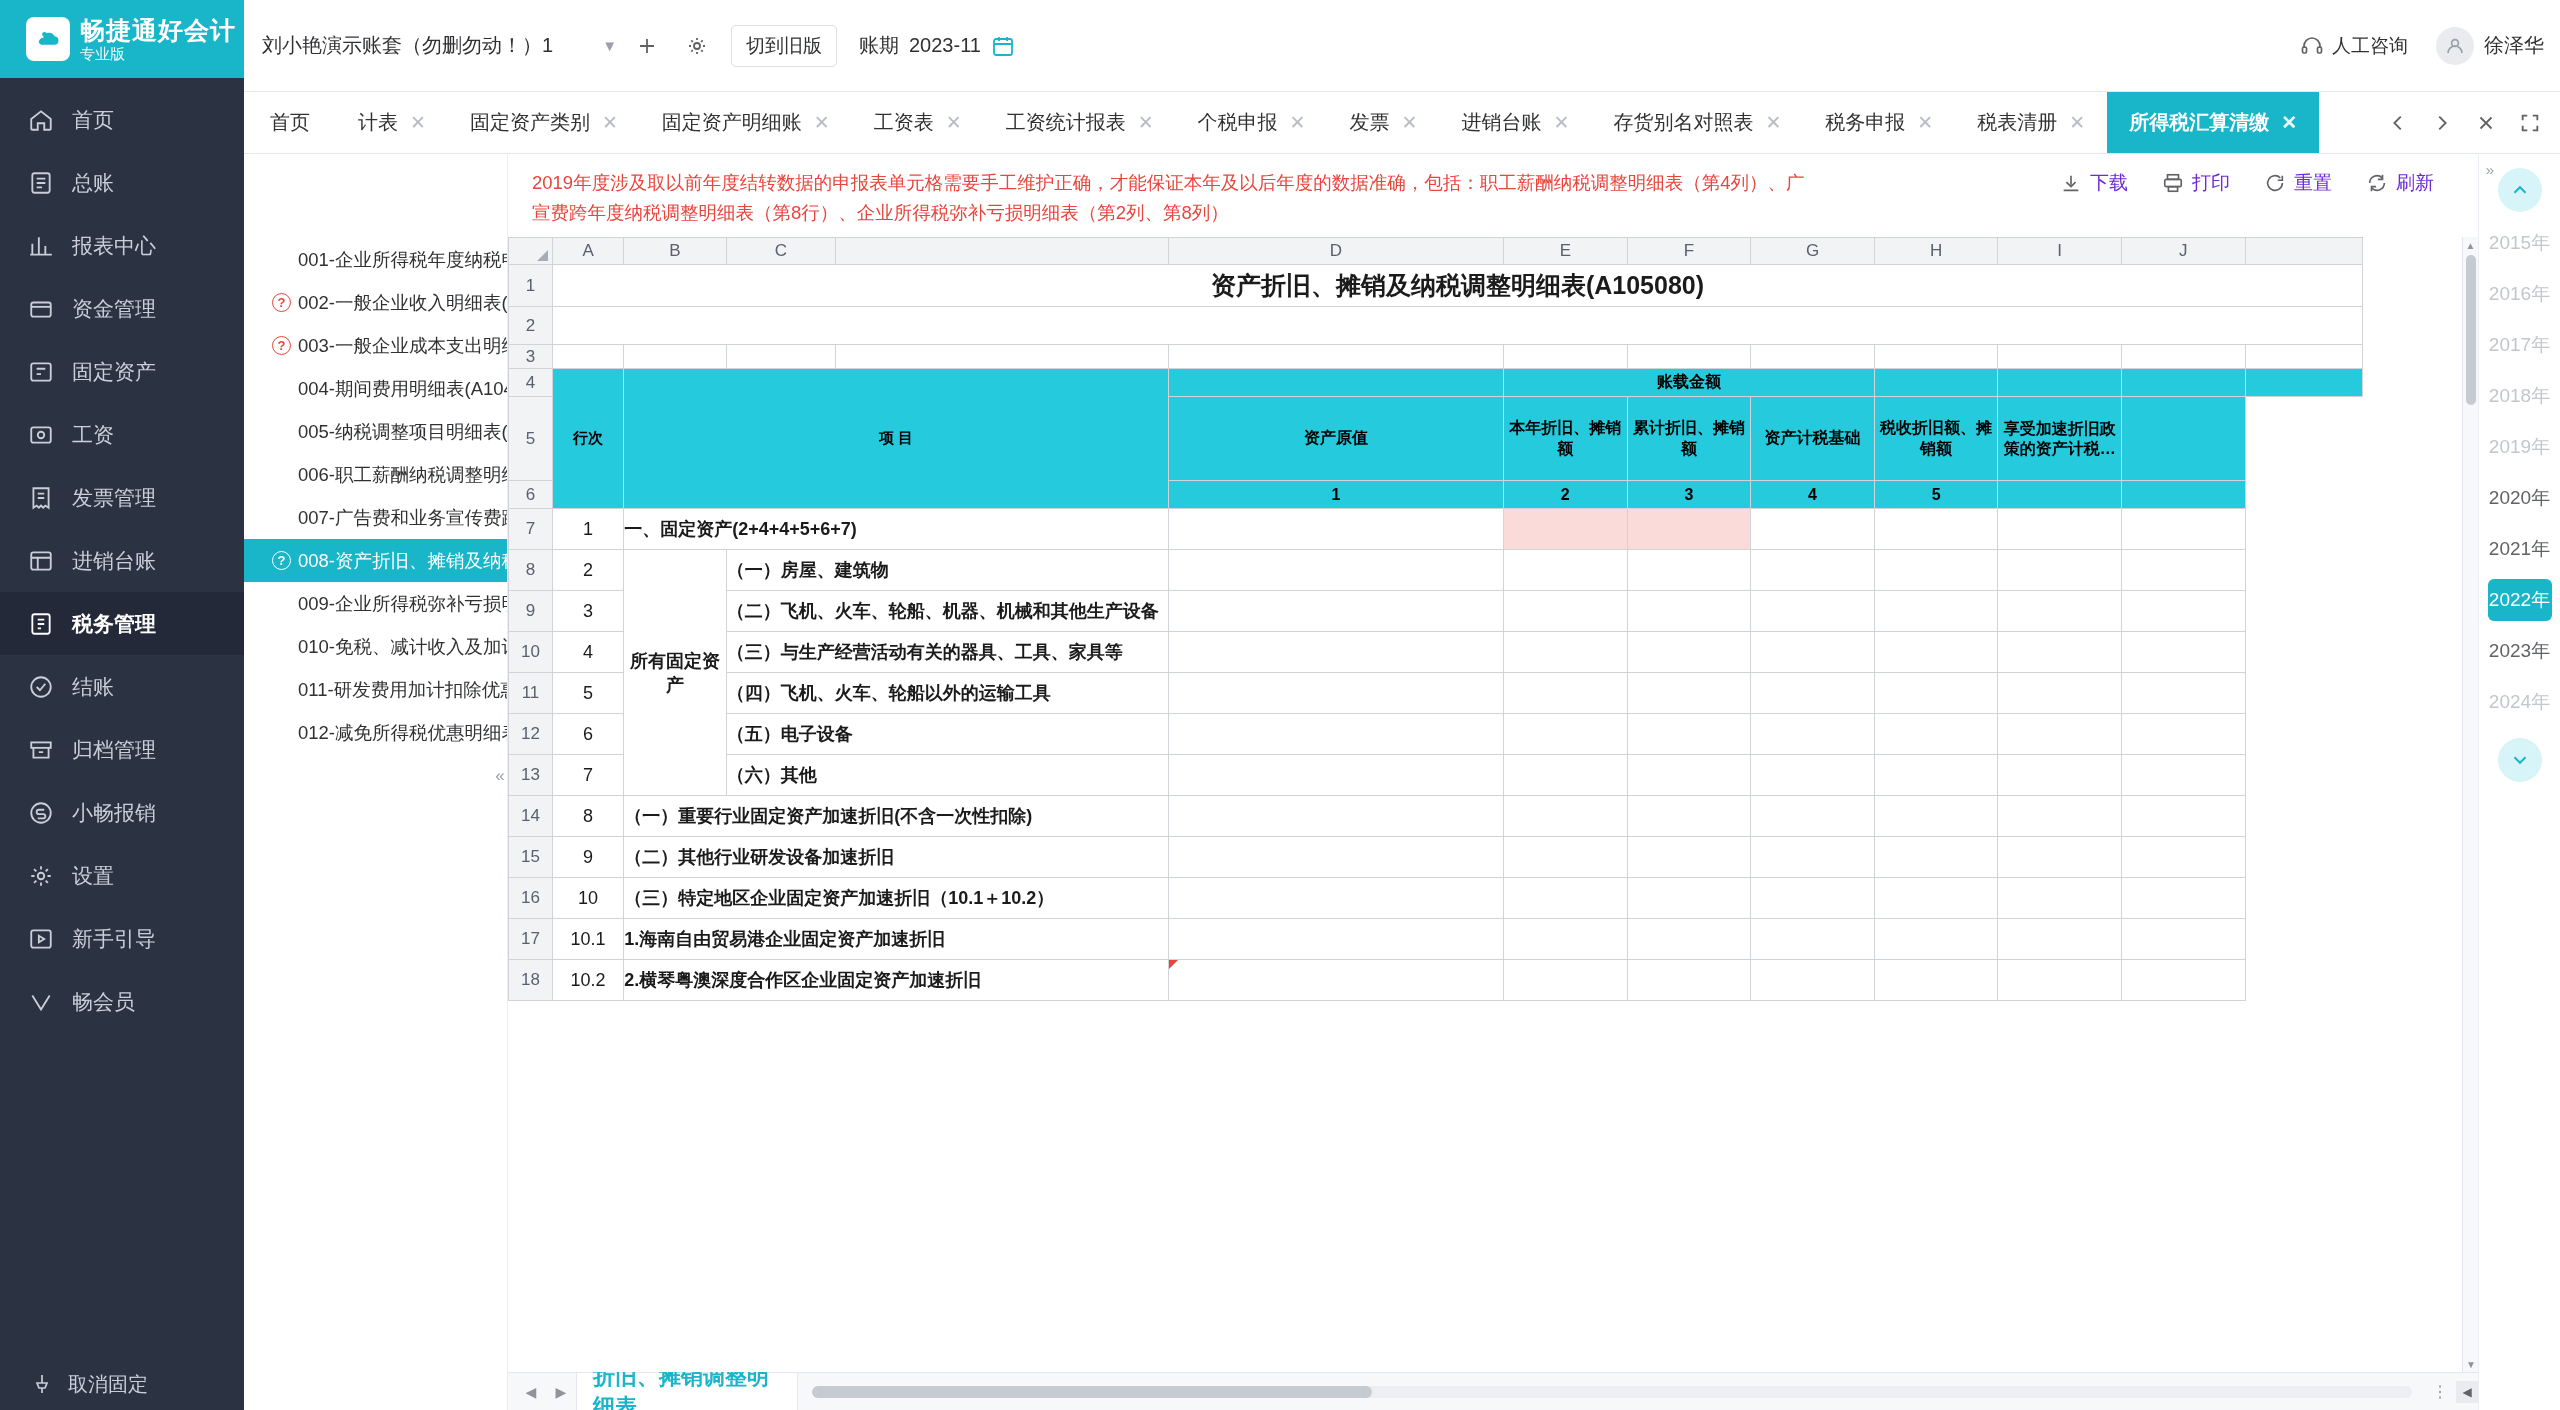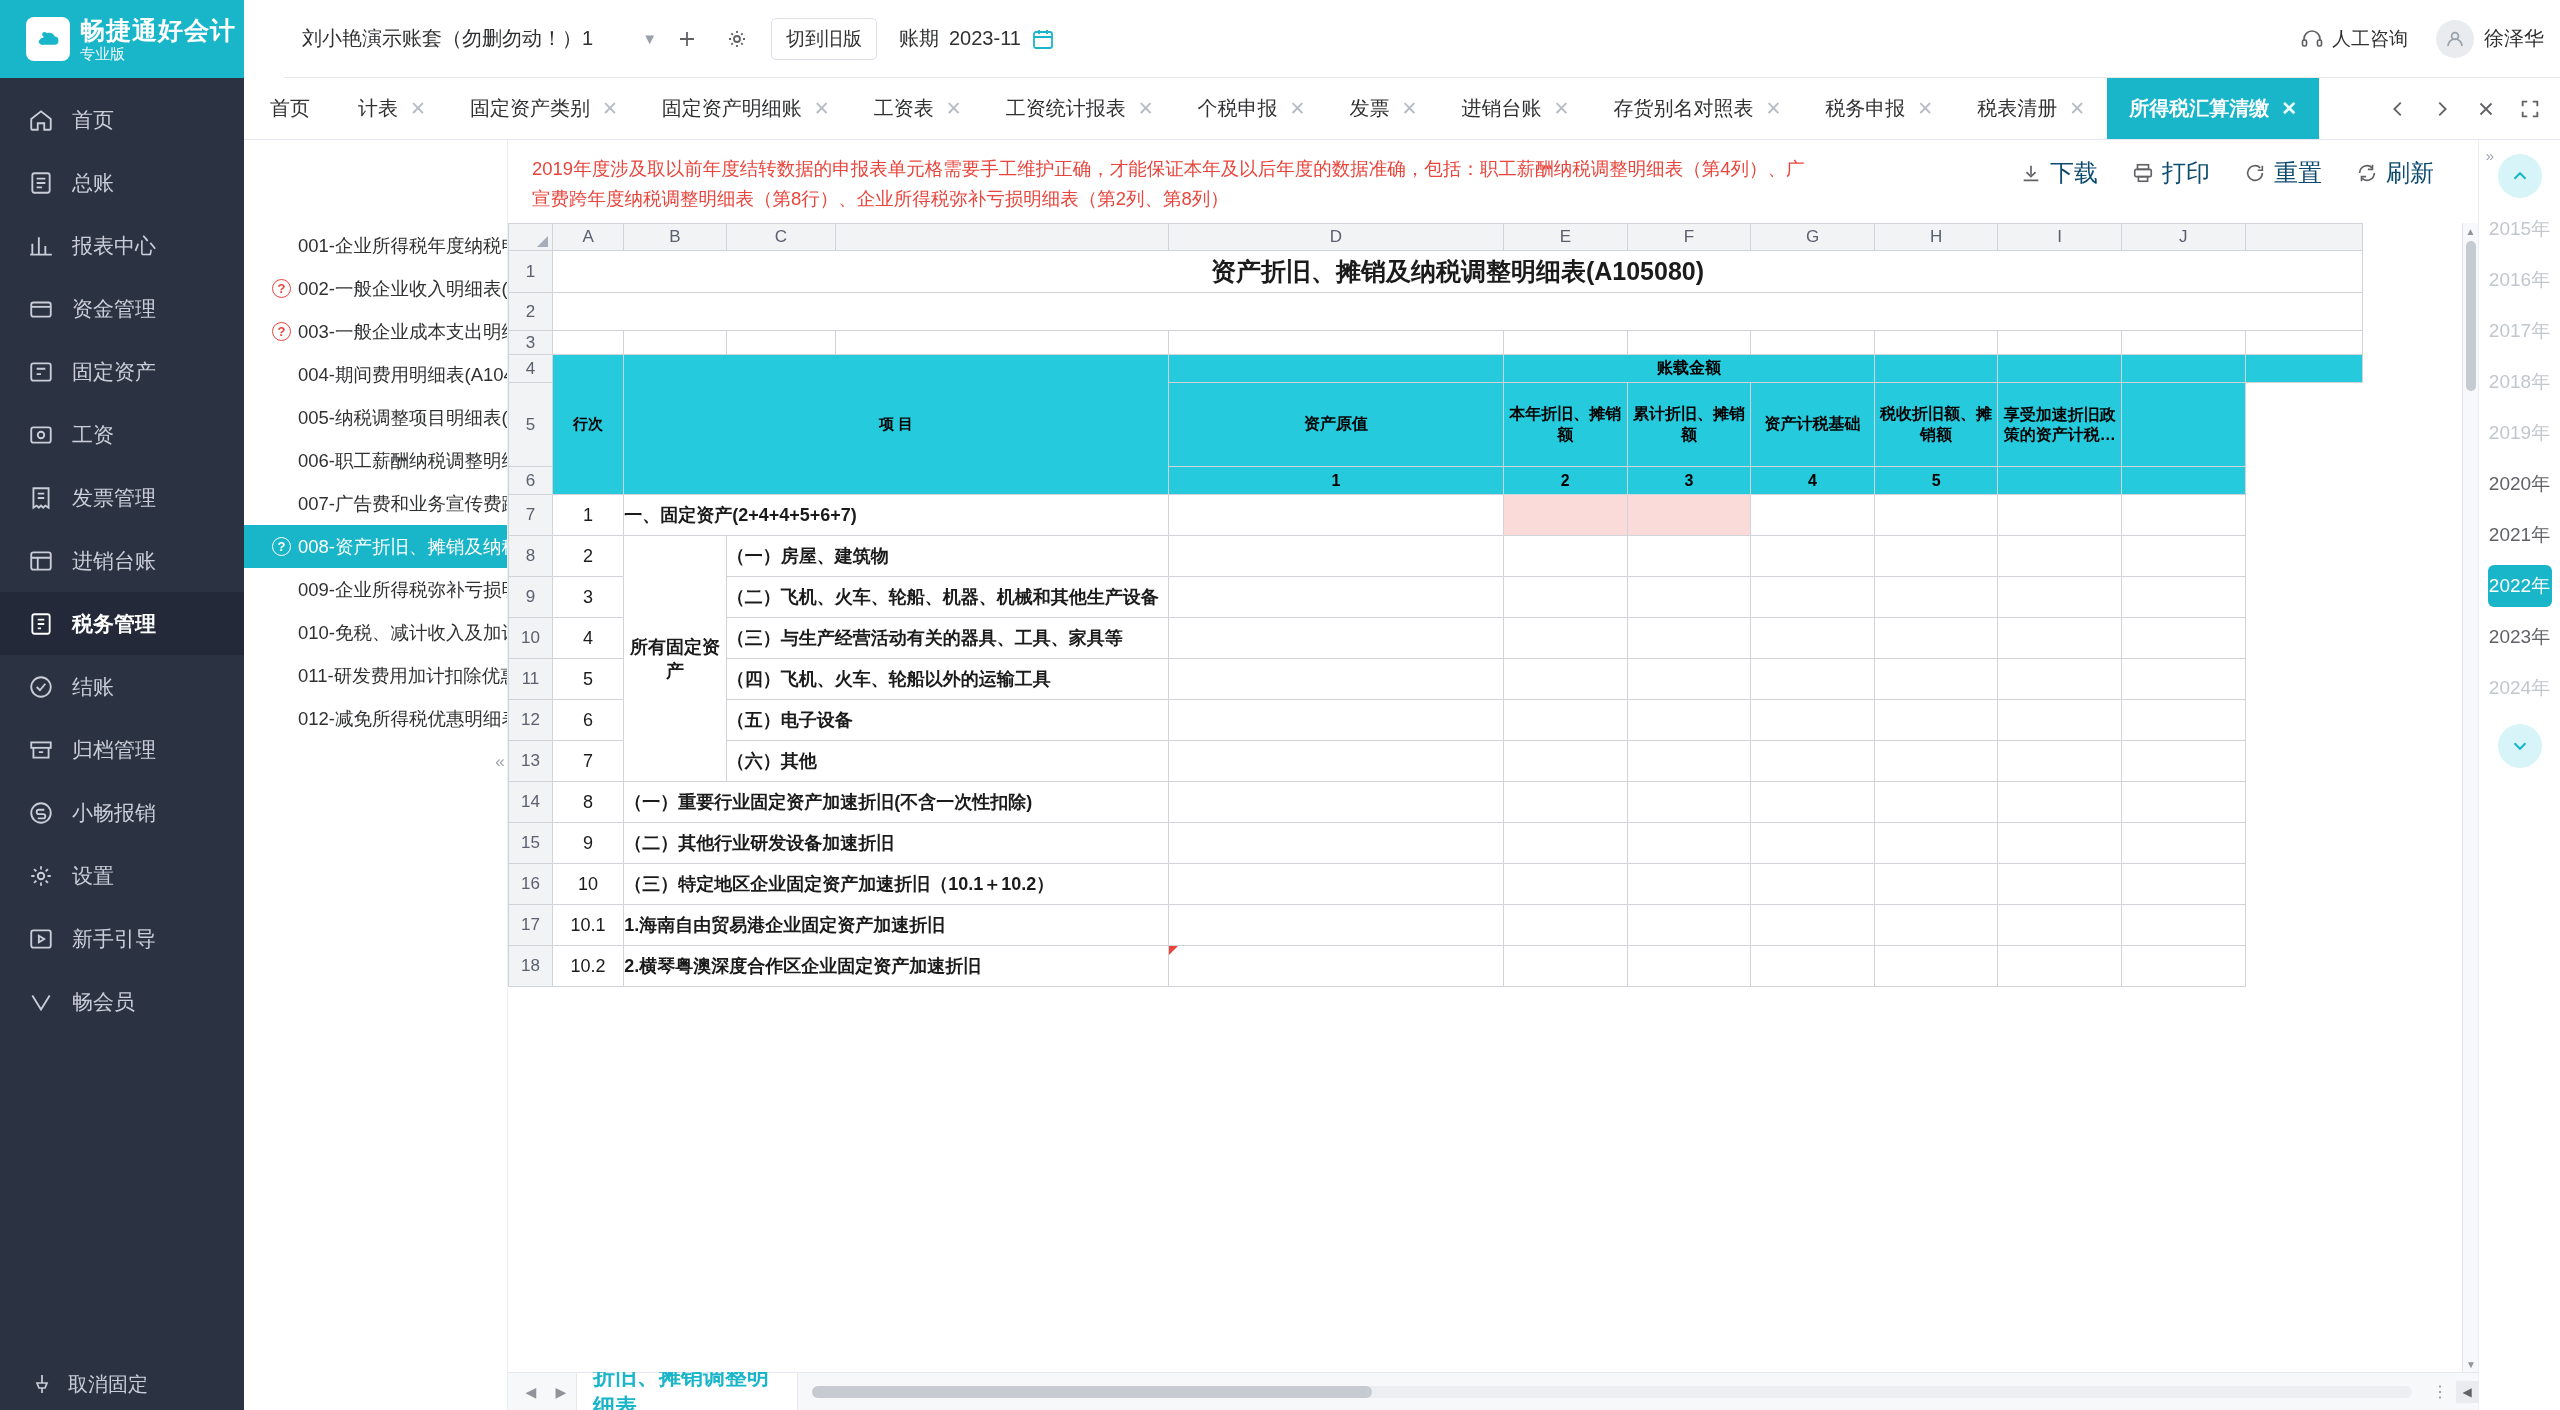--- a/index.html
+++ b/index.html
@@ -49,22 +49,22 @@
     display:flex; align-items:center; padding-left:26px; font-size:20px;
     color:#c9ced8; background:#2b3242;
   }
   .sidebar-bottom svg { width:24px;height:24px;stroke:#c9ced8;fill:none;stroke-width:1.7;margin-right:14px;}
 
   
   .rightcol { flex:1; display:flex; flex-direction:column; min-width:0; }
 
   
   .topbar {
-    height:78px; background:#fff; display:flex; align-items:center;
-    border-bottom:1px solid #e8e8e8; padding-left:18px; padding-right:16px;margin-left:40px;
+    height:92px; background:#fff; display:flex; align-items:center;
+    border-bottom:1px solid #e8e8e8; padding-left:18px; padding-right:16px;
   }
   .acct-select {
     display:flex; align-items:center; width:355px; height:44px;
     font-size:20px; color:#303133; cursor:pointer;
   }
   .acct-select .caret { margin-left:auto; color:#9aa0ab; font-size:15px; }
   .circ-btn {
     width:40px;height:40px;border-radius:50%;display:flex;align-items:center;
     justify-content:center;margin-left:10px;cursor:pointer;color:#606266;
   }
@@ -111,21 +111,21 @@
   
   .content { flex:1; display:flex; min-height:0; background:#fff; position:relative; }
   .main-area { flex:1; display:flex; flex-direction:column; min-width:0; }
 
   .notice-bar {
     padding:14px 20px 10px 24px; font-size:18.5px; color:#e8453c; line-height:1.6;
     display:flex; align-items:flex-start;
   }
   .notice-text { max-width:1290px; }
   .notice-actions { margin-left:auto; display:flex; align-items:center; padding-right:24px; }
-  .na { display:flex;align-items:center;font-size:24px;color:#0c4a6e;margin-left:34px;cursor:pointer;}
+  .na { display:flex;align-items:center;font-size:19px;color:#6d28d9;margin-left:34px;cursor:pointer;}
   .na svg{width:22px;height:22px;stroke:#606266;fill:none;stroke-width:1.8;margin-right:8px;}
 
   
   .leftpanel {
     width:264px; flex:0 0 264px; background:#fff; border-right:1px solid #ebeef5;
     padding-top:0px; position:relative; overflow:hidden;
   }
   .tree { padding-top:6px; }
   .tree-item {
     height:43px; display:flex; align-items:center; padding-left:28px;

